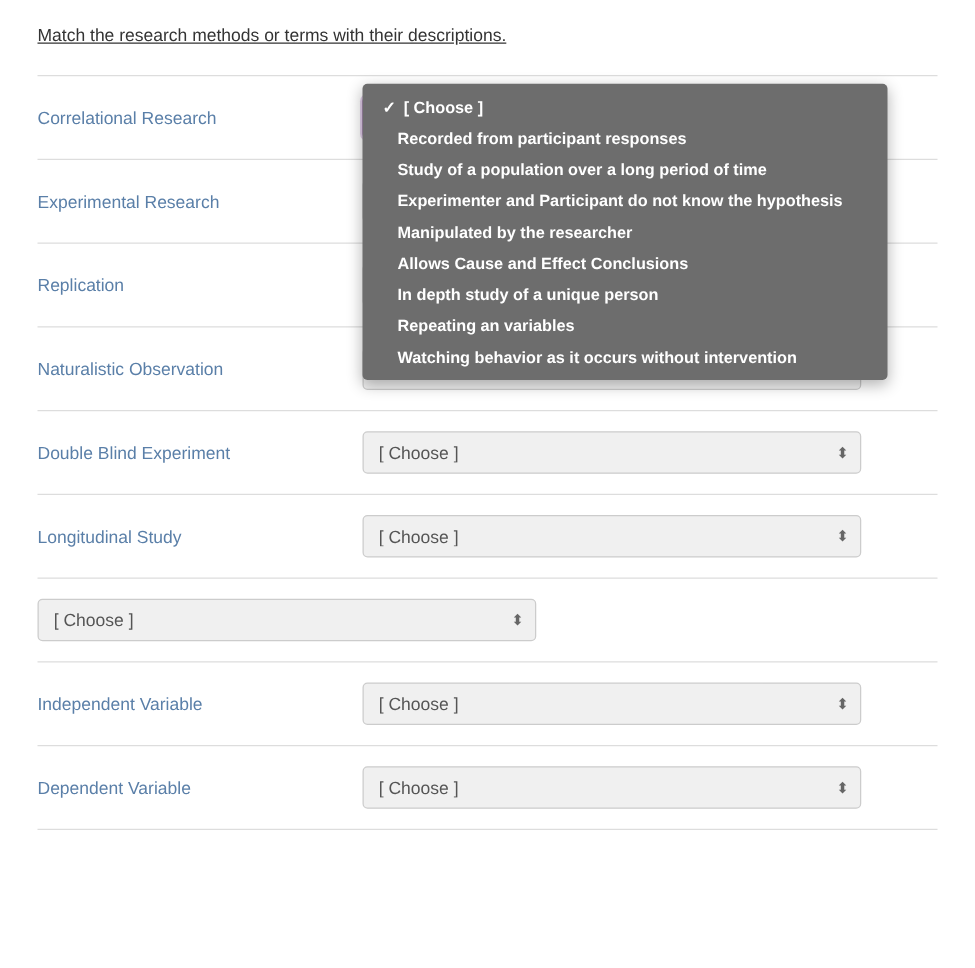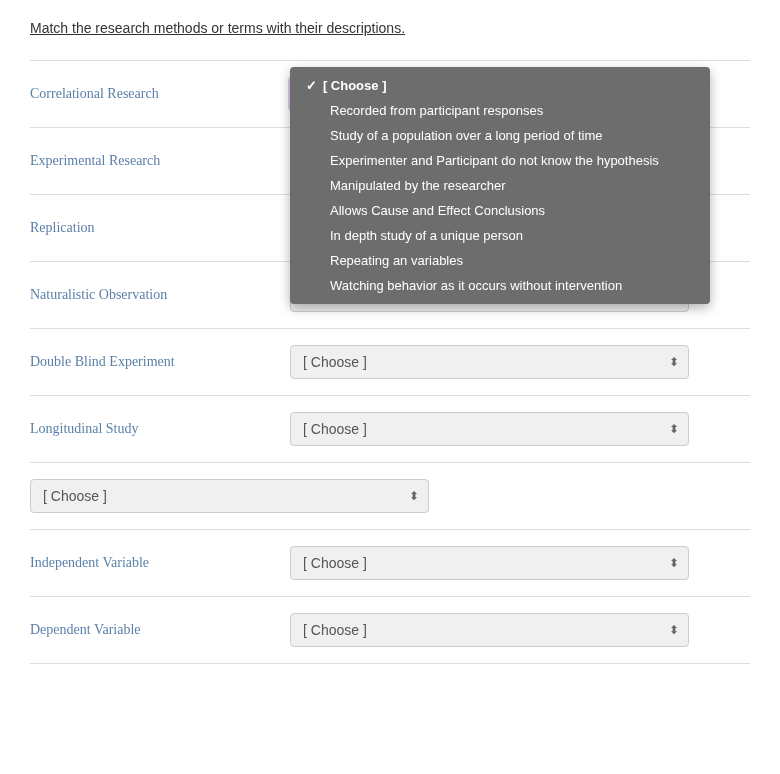--- a/index.html
+++ b/index.html
@@ -34,21 +34,20 @@
 
     .match-row:last-child {
       border-bottom: 1px solid #ddd;
     }
 
     .term-label {
       width: 260px;
       min-width: 260px;
       color: #5a7fa8;
       font-size: 14px;
-      font-family: Liberation Serif, serif;
     }
 
     .select-wrapper {
       position: relative;
       display: inline-block;
     }
 
     .select-box {
       appearance: none;
       -webkit-appearance: none;
@@ -105,21 +104,22 @@
       font-weight: bold;
     }
 
     .dropdown-menu .menu-item.selected::before {
       content: '✓';
       margin-right: 6px;
       font-weight: bold;
     }
 
     .dropdown-menu .menu-item:not(.selected) {
-      padding-left: 40px;
+      padding-left: 28px;
+      font-weight: bold;
     }
 
     .dropdown-container {
       position: relative;
     }
   </style>
 </head>
 <body>
 
 <p class="instruction">Match the research methods or terms with their descriptions.</p>

